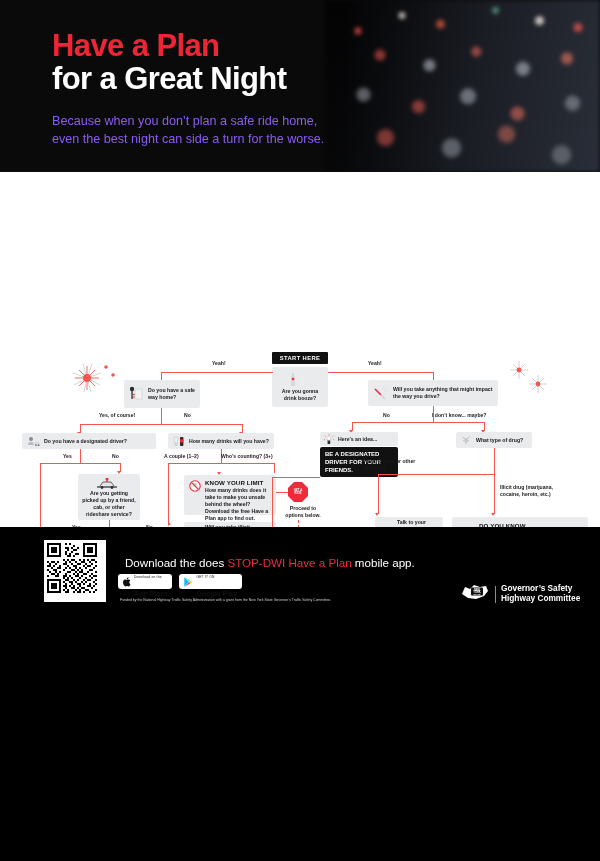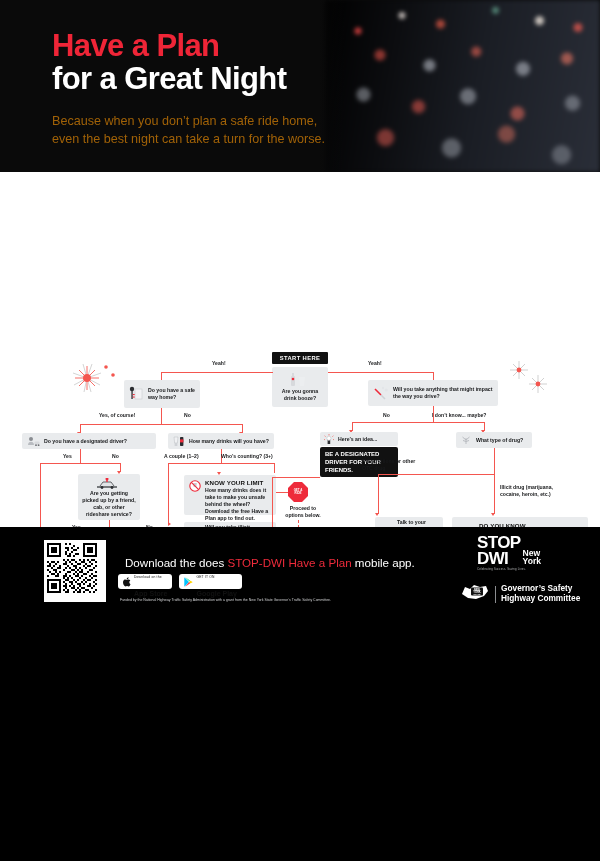--- a/index.html
+++ b/index.html
@@ -30,21 +30,21 @@
       radial-gradient(circle at 46% 86%, rgba(195,200,210,.4) 0 8px, transparent 11px),
       radial-gradient(circle at 66% 78%, rgba(240,120,100,.45) 0 7px, transparent 10px),
       radial-gradient(circle at 86% 90%, rgba(190,195,205,.35) 0 8px, transparent 11px),
       linear-gradient(100deg,#000 0%,#0c0d10 26%,#1a1d24 55%,#2a2e38 100%);
     filter:blur(2.2px);}
   .hero-fade{position:absolute;right:255px;top:0;width:90px;height:172px;
     background:linear-gradient(90deg,#0a0a0a 0%,rgba(10,10,10,.92) 40%,rgba(10,10,10,0) 100%);}
   .hero-text{position:absolute;left:52px;top:30px;z-index:4;}
   .h1a{font-size:31px;font-weight:bold;color:#ef2537;letter-spacing:-.6px;line-height:1.06;}
   .h1b{font-size:31px;font-weight:bold;color:#fff;letter-spacing:-.6px;line-height:1.06;}
-  .sub{margin-top:17px;font-size:12.6px;color:#a16207;line-height:1.42;}
+  .sub{margin-top:17px;font-size:12.6px;color:#8b5cf6;line-height:1.42;}
 
   
   .chart{position:relative;width:600px;height:355px;background:#fff;}
   .chart *{box-sizing:border-box;}
 
   .node{position:absolute;background:#e9ebed;border-radius:2px;display:flex;align-items:center;
          padding:4px 5px;}
   .node .txt{font-size:5.2px;color:#17181a;line-height:1.32;font-weight:600;}
   .node.blk{background:#111;}
   .node.blk .txt{color:#fff;}
@@ -102,21 +102,21 @@
 <div class="poster">
 
   <div class="hero">
     <div class="hero-photo"></div>
     <div class="hero-fade"></div>
     <div class="hero-text">
       <div class="h1a">Have a Plan</div>
       <div class="h1b">for a Great Night</div>
       <div class="sub">
         <div>Because when you don’t plan a safe ride home,</div>
-        <div>even the best night can take a turn for the worse.</div>
+        <div>even the best night can side a turn for the worse.</div>
       </div>
     </div>
   </div>
 
   <div class="chart">
 
     <svg class="fw" style="left:62px;top:186px" width="56" height="44" viewBox="0 0 56 44">
       <g stroke="#f4564f" stroke-width="1" fill="none" opacity=".85">
         <path d="M25 20 L25 8 M25 20 L25 32 M25 20 L13 20 M25 20 L37 20 M25 20 L17 12 M25 20 L33 28 M25 20 L33 12 M25 20 L17 28"></path>
       </g>
@@ -684,33 +684,20 @@
       </span>
       <span>
         <span class="b1">GET IT ON</span><br>
         <span class="b2">Google Play</span>
       </span>
     </div>
   </div>
 
   <div class="fund">Funded by the National Highway Traffic Safety Administration with a grant from the New York State Governor’s Traffic Safety Committee.</div>
 
-  <div class="logo-stop">
-    <div style="display:flex;align-items:flex-end;">
-      <div style="text-align:left;">
-        <div style="font-size:17px;font-weight:bold;color:#fff;letter-spacing:-.6px;line-height:.92">STOP</div>
-        <div style="font-size:17px;font-weight:bold;color:#fff;letter-spacing:-.6px;line-height:.92">DWI</div>
-      </div>
-      <div style="margin-left:2px;margin-bottom:1px;">
-        <div style="font-size:8.6px;font-weight:bold;color:#fff;line-height:.95">New</div>
-        <div style="font-size:8.6px;font-weight:bold;color:#fff;line-height:.95">York</div>
-      </div>
-    </div>
-    <div style="font-size:2.7px;color:#b8b9bb;margin-top:2px;letter-spacing:.2px">Celebrating Success. Saving Lives.</div>
-  </div>
 
   <div class="logo-gtsc">
     <span>
       <svg width="30" height="20" viewBox="0 0 30 20">
         <path d="M2 12 L5 5 L10 7 L14 3 L20 5 L26 4 L28 9 L24 14 L16 17 L8 16 Z" fill="#fff"></path>
         <rect x="11" y="5.5" width="12" height="8" rx="1" fill="#111"></rect>
         <text x="17" y="8.6" font-size="2.6" fill="#fff" text-anchor="middle" font-family="Liberation Sans, sans-serif" font-weight="bold">NEW</text>
         <text x="17" y="11.1" font-size="2.6" fill="#fff" text-anchor="middle" font-family="Liberation Sans, sans-serif" font-weight="bold">YORK</text>
         <text x="17" y="13.2" font-size="2.2" fill="#fff" text-anchor="middle" font-family="Liberation Sans, sans-serif" font-weight="bold">STATE</text>
       </svg>

